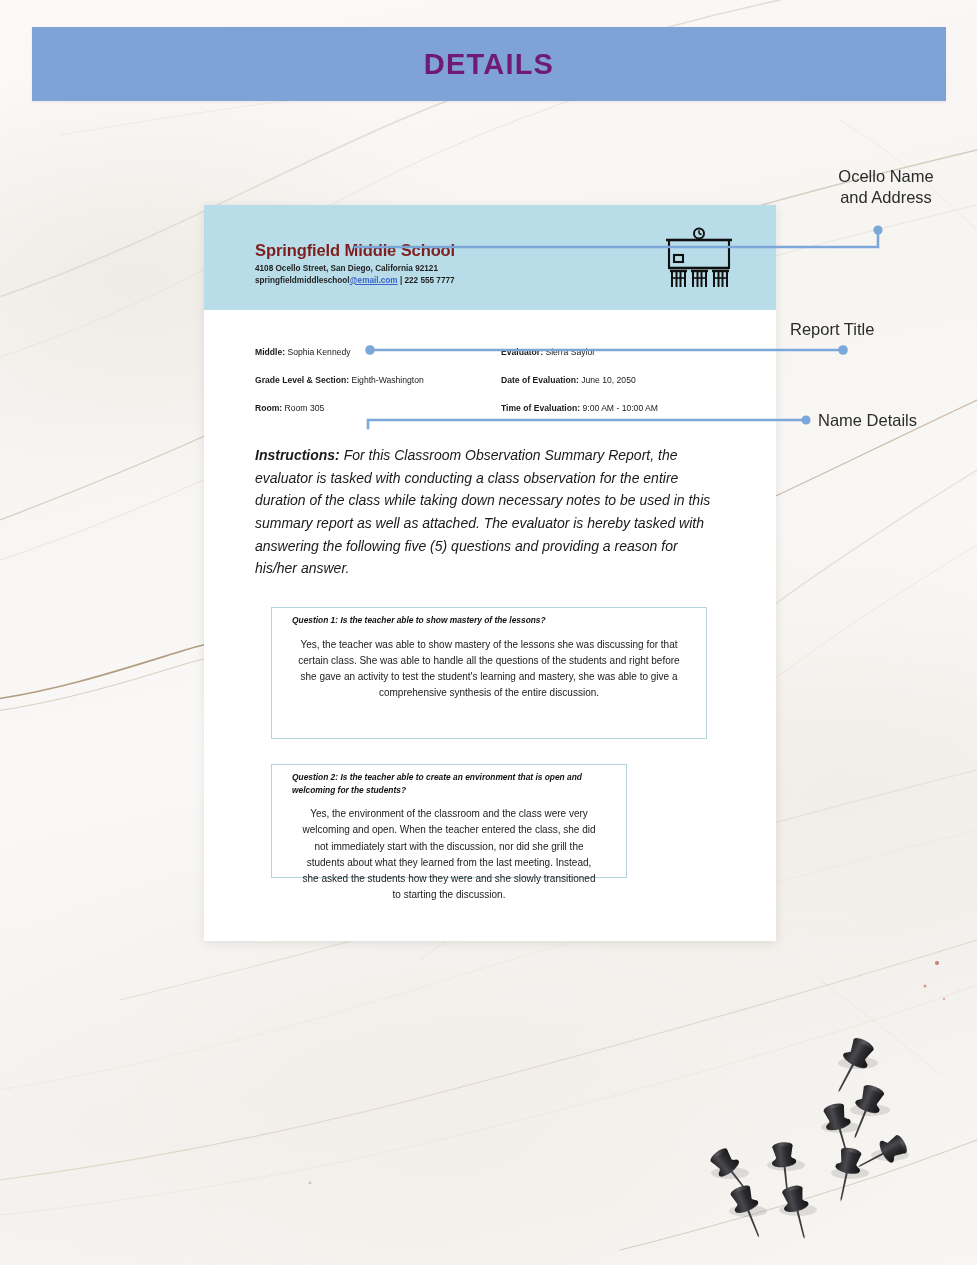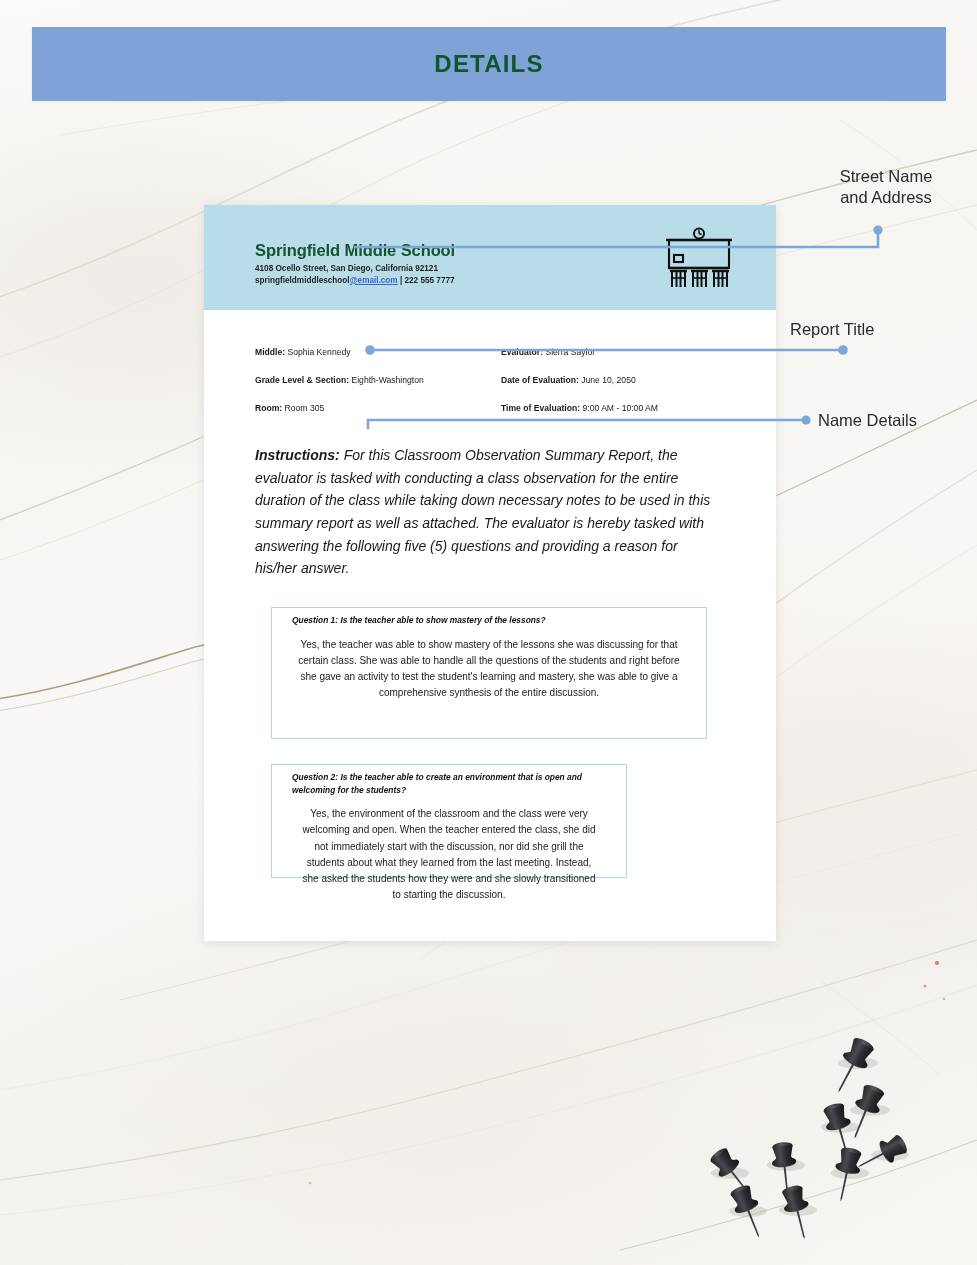--- a/index.html
+++ b/index.html
@@ -34,22 +34,22 @@
     top: 27px;
     width: 914px;
     height: 74px;
     background: #7fa3d6;
     box-shadow: 0 1px 3px rgba(0,0,0,0.07);
     display: flex;
     align-items: center;
     justify-content: center;
   }
   #details-banner .banner-text {
-    color: #14532d;
-    font-size: 24px;
+    color: #701a75;
+    font-size: 29px;
     font-weight: bold;
     letter-spacing: 1.2px;
     font-family: "Liberation Sans", sans-serif;
   }
 
   
   #document-page {
     position: absolute;
     left: 204px;
     top: 205px;
@@ -69,21 +69,21 @@
     box-sizing: border-box;
   }
   #school-block {
     position: absolute;
     left: 51px;
     top: 36px;
   }
   #school-name {
     font-size: 16.5px;
     font-weight: bold;
-    color: #14532d;
+    color: #7f1d1d;
     letter-spacing: -0.1px;
     line-height: 1.1;
     white-space: nowrap;
   }
   #school-address {
     margin-top: 4px;
     font-size: 8.2px;
     font-weight: bold;
     color: #1f1f1f;
     line-height: 1.42;
@@ -336,21 +336,21 @@
     </g>
     <g fill="#7ba7d9">
       <circle cx="878" cy="230" r="4.6"></circle>
       <circle cx="370" cy="350" r="4.8"></circle>
       <circle cx="843" cy="350" r="4.8"></circle>
       <circle cx="806" cy="420" r="4.6"></circle>
     </g>
   </svg>
 
   <div class="anno-label" id="anno-company">
-    <div>Street Name</div>
+    <div>Ocello Name</div>
     <div>and Address</div>
   </div>
 
   <div class="anno-label" id="anno-title">
     <div>Report Title</div>
   </div>
 
   <div class="anno-label" id="anno-names">
     <div>Name Details</div>
   </div>

